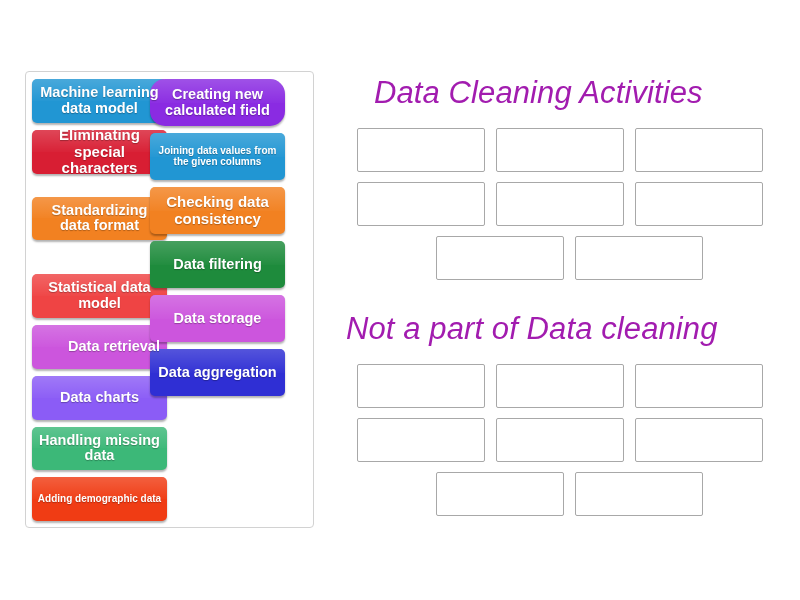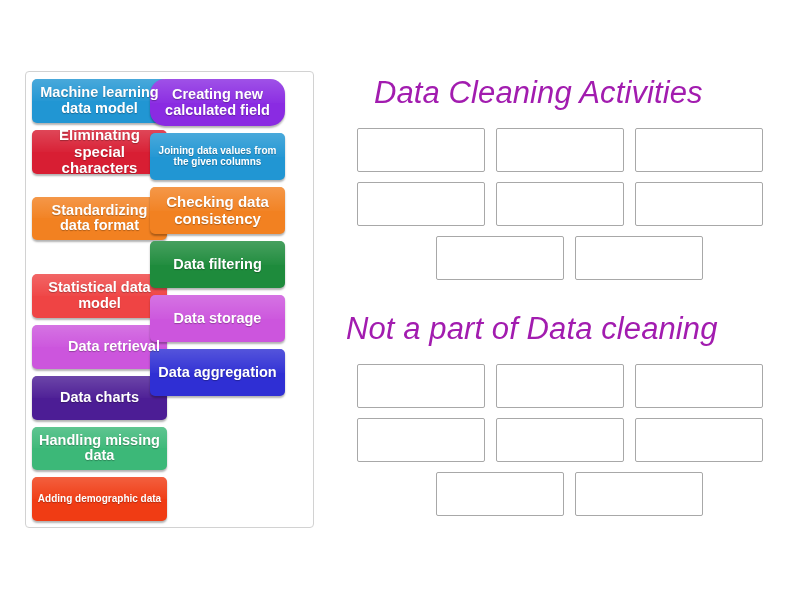--- a/index.html
+++ b/index.html
@@ -133,21 +133,21 @@
           </div>
           <div class="tile fs-15" style="background: rgb(242, 129, 33); margin-top: 16px;">
             <span class="tile-label">Standardizing data format</span>
           </div>
           <div class="tile fs-15" style="background: #ef4444; margin-top: 27px;">
             <span class="tile-label">Statistical data model</span>
           </div>
           <div class="tile fs-15" style="background: rgb(204, 85, 221); padding-left: 33px;">
             <span class="tile-label">Data retrieval</span>
           </div>
-          <div class="tile fs-15" style="background: #4c1d95;">
+          <div class="tile fs-15" style="background: #8b5cf6;">
             <span class="tile-label">Data charts</span>
           </div>
           <div class="tile fs-15" style="background: rgb(60, 184, 120);">
             <span class="tile-label">Handling missing data</span>
           </div>
           <div class="tile fs-11" style="background: rgb(240, 60, 20);">
             <span class="tile-label">Adding demographic data</span>
           </div>
         </div>
       <div class="tile-col">

